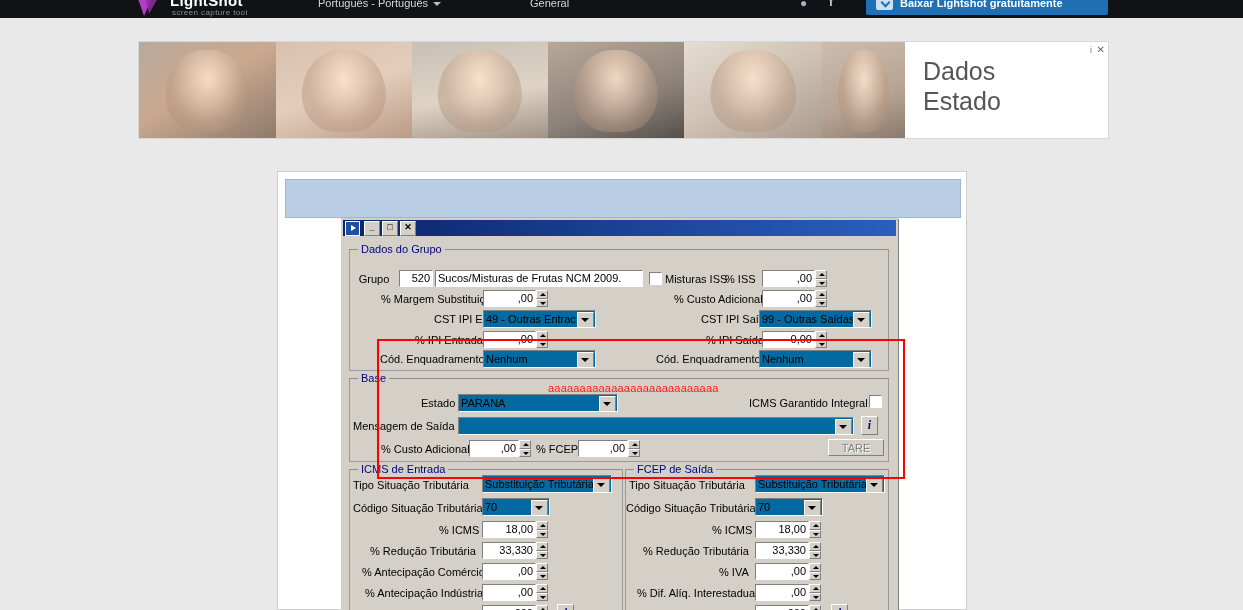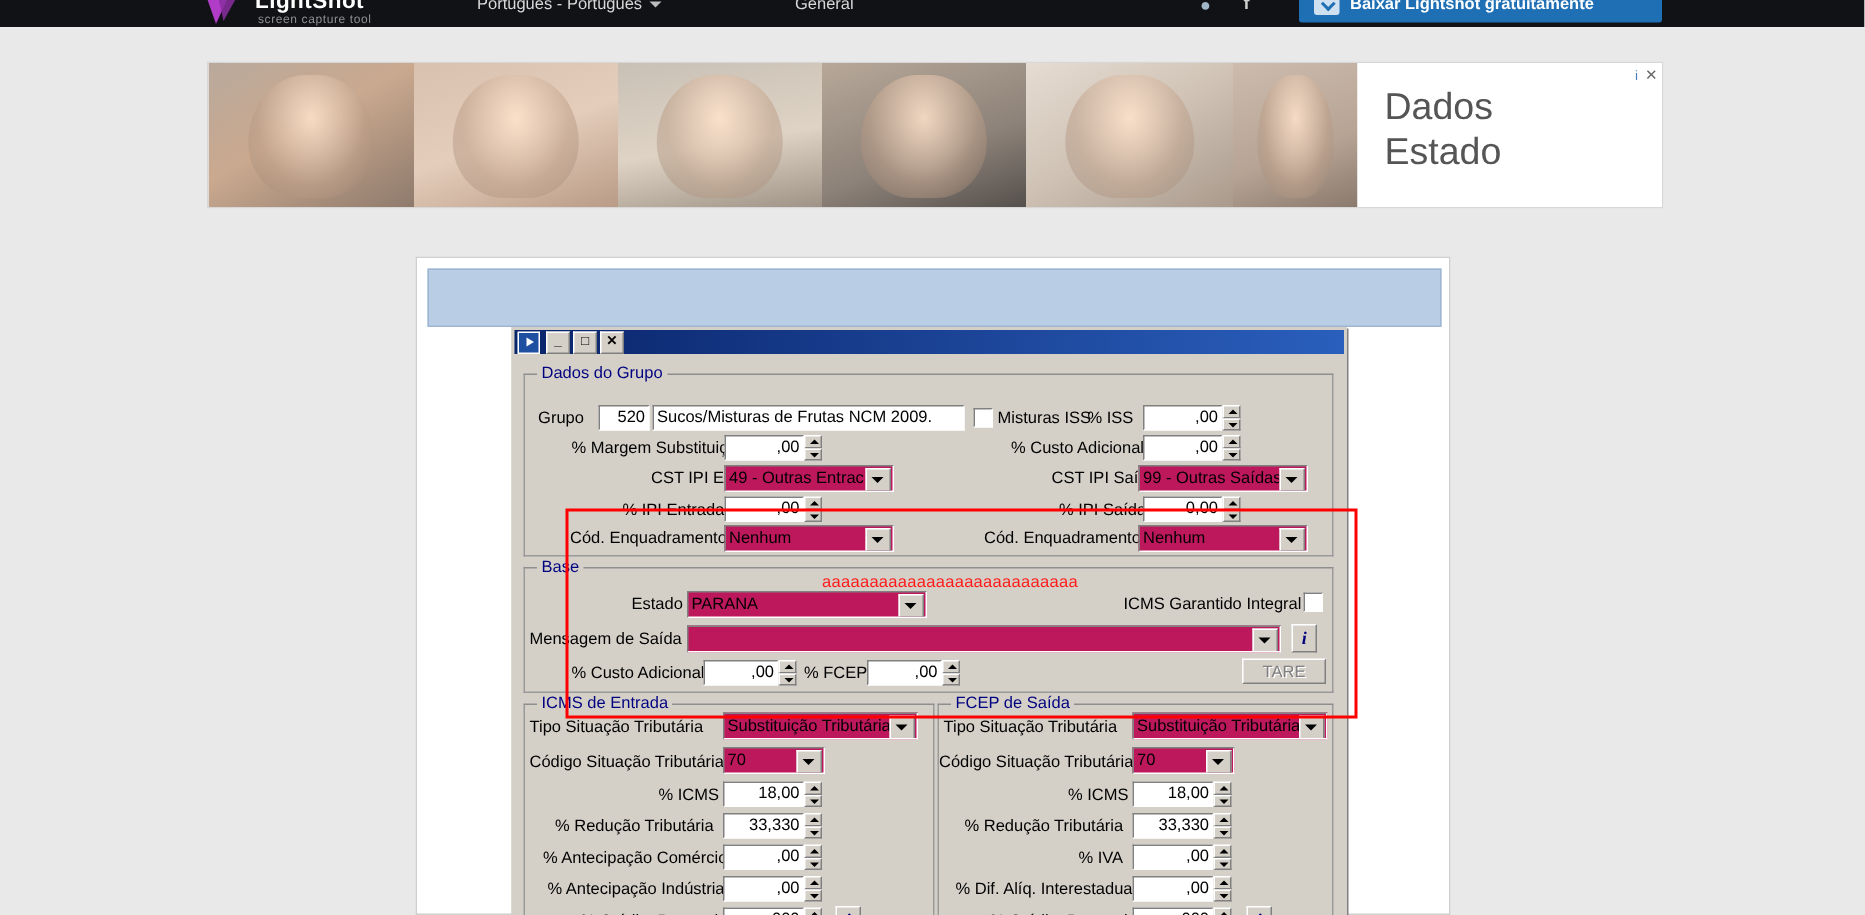--- a/index.html
+++ b/index.html
@@ -113,21 +113,21 @@
     flex:1;background:#d4d0c8;border:1px solid;border-color:#fff #808080 #808080 #fff;
     position:relative;
   }
   .spin i:after{
     content:"";position:absolute;left:3px;top:2px;
     border-left:3px solid transparent;border-right:3px solid transparent;
   }
   .spin i.up:after{border-bottom:3px solid #000}
   .spin i.dn:after{border-top:3px solid #000}
   .combo{
-    position:absolute;background:#be185d;border:1px solid;
+    position:absolute;background:#0369a1;border:1px solid;
     border-color:#808080 #fff #fff #808080;box-sizing:border-box;height:18px;
     font-size:11px;padding:2px 2px;line-height:13px;white-space:nowrap;overflow:hidden;
   }
   .combo .arrow{
     position:absolute;right:1px;top:1px;width:15px;height:14px;background:#d4d0c8;
     border:1px solid;border-color:#fff #808080 #808080 #fff;
   }
   .combo .arrow:after{
     content:"";position:absolute;left:3px;top:5px;
     border-left:4px solid transparent;border-right:4px solid transparent;border-top:4px solid #000;

